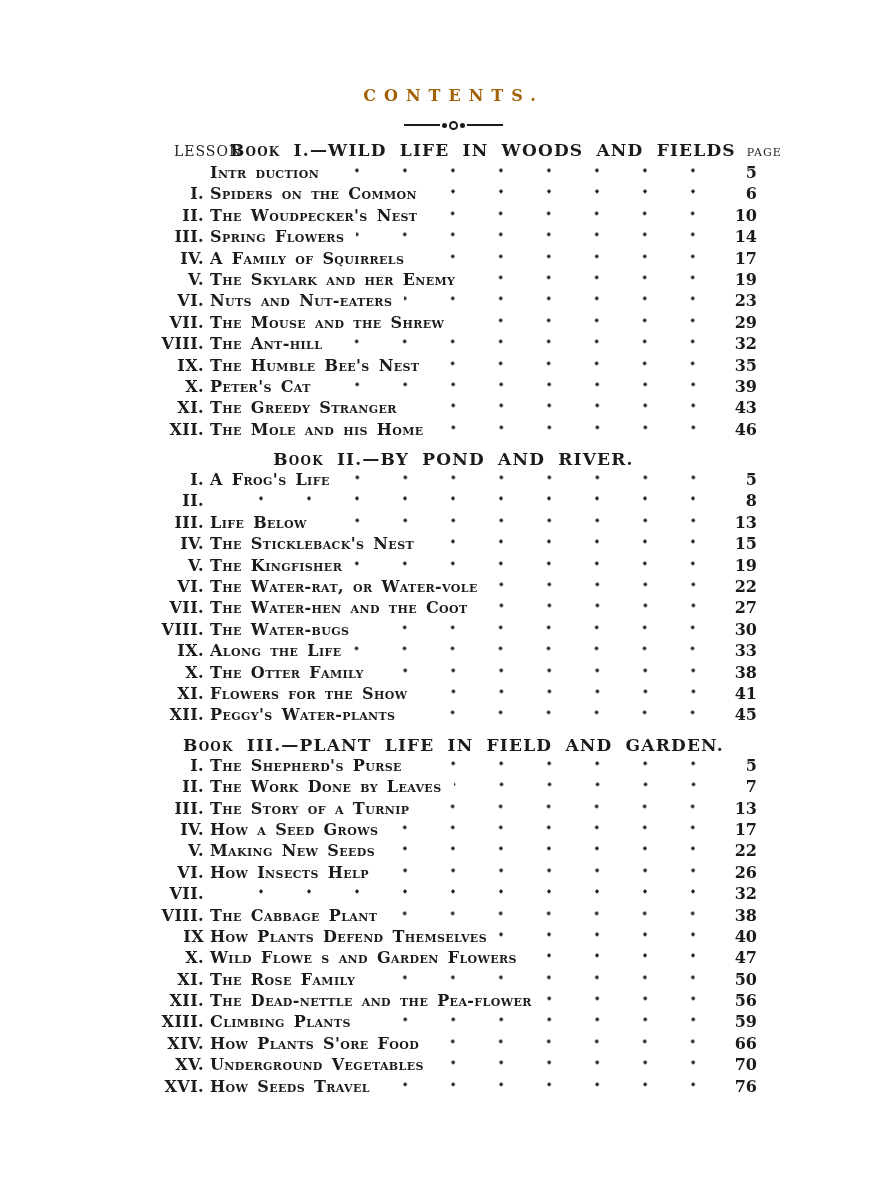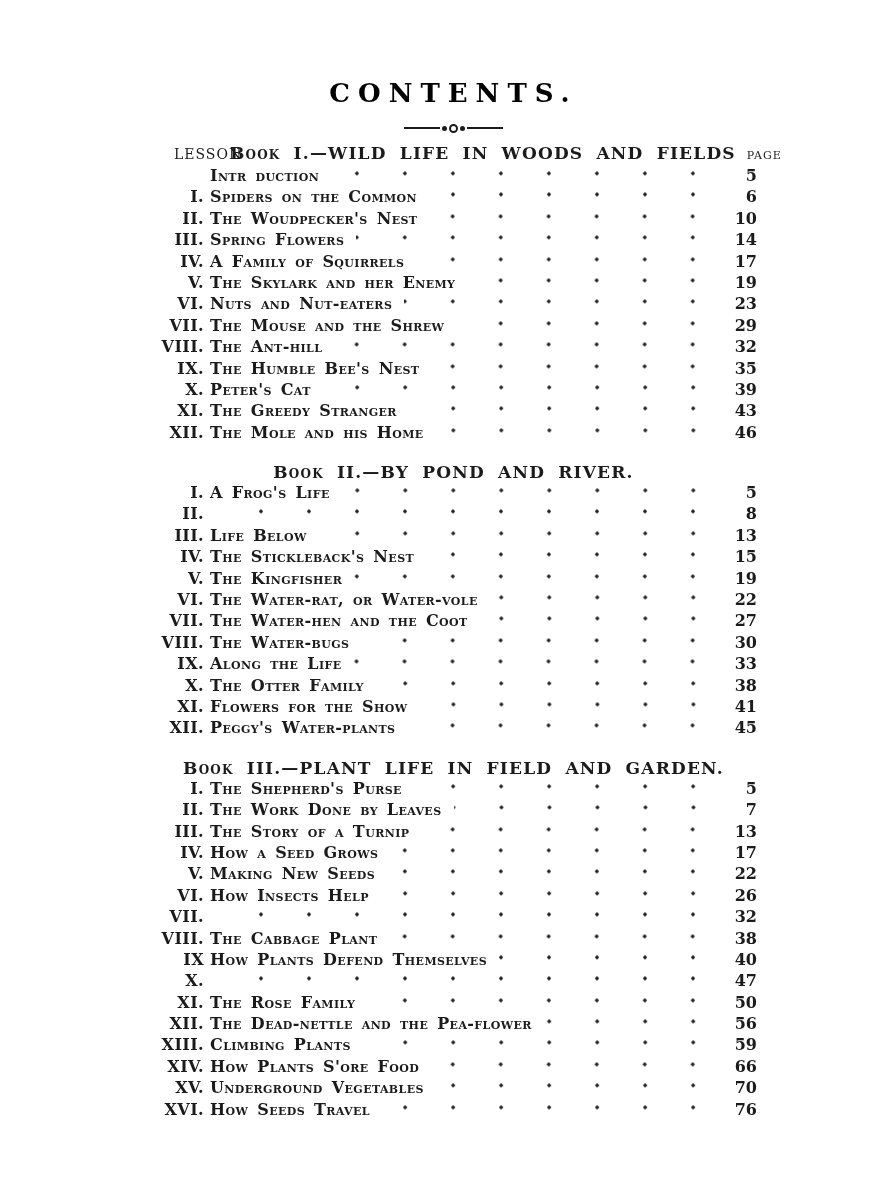--- a/index.html
+++ b/index.html
@@ -16,27 +16,27 @@
     font-family: "DejaVu Serif", "Liberation Serif", serif;
     overflow: hidden;
   }
   .content {
     width: 607px;
     margin-left: 150px;
     padding-top: 74px;
     box-sizing: border-box;
   }
   .title {
-    margin: 4px;
+    margin: 12px;
     text-align: center;
-    font-size: 26px;
+    font-size: 16px;
     font-weight: 600;
     letter-spacing: 8px;
     word-spacing: 4px;
-    color: #000000;
+    color: #a16207;
   }
   .ornament {
     display: flex;
     align-items: center;
     justify-content: center;
     gap: 2px;
     margin: 15px auto 10px auto;
     height: 10px;
   }
   .orn-line { width: 36px; height: 2px; background: #1b1b1b; }
@@ -80,21 +80,21 @@
     font-size: 17px;
     font-weight: 600;
     font-variant: small-caps;
     letter-spacing: 1.2px;
     word-spacing: 6px;
     white-space: nowrap;
   }
   .section-heading {
     height: 22px;
     line-height: 22px;
-    margin-top: 17px;
+    margin-top: 7px;
   }
   .row {
     display: flex;
     align-items: baseline;
     height: 21.4px;
     font-size: 16px;
     font-weight: 600;
     font-variant: small-caps;
     letter-spacing: 0.4px;
     word-spacing: 3px;
@@ -350,20 +350,21 @@
     <span class="pageno">38</span>
   </div>
         <div class="row">
     <span class="numeral">IX</span>
     <span class="etitle">How Plants Defend Themselves</span>
     <span class="leader"></span>
     <span class="pageno">40</span>
   </div>
         <div class="row">
     <span class="numeral">X.</span>
+    <span class="etitle">Wild Flowe s and Garden Flowers</span>
     <span class="leader"></span>
     <span class="pageno">47</span>
   </div>
         <div class="row">
     <span class="numeral">XI.</span>
     <span class="etitle">The Rose Family</span>
     <span class="leader"></span>
     <span class="pageno">50</span>
   </div>
         <div class="row">

